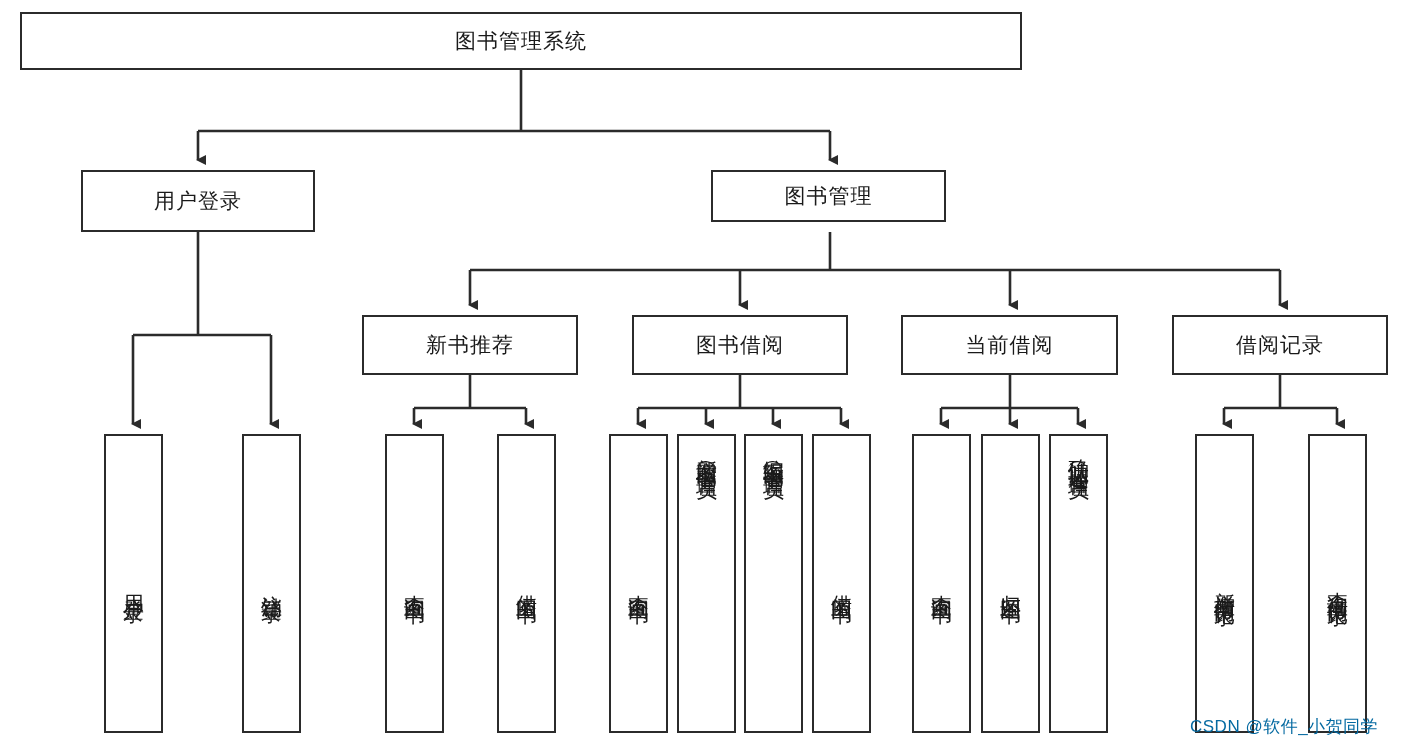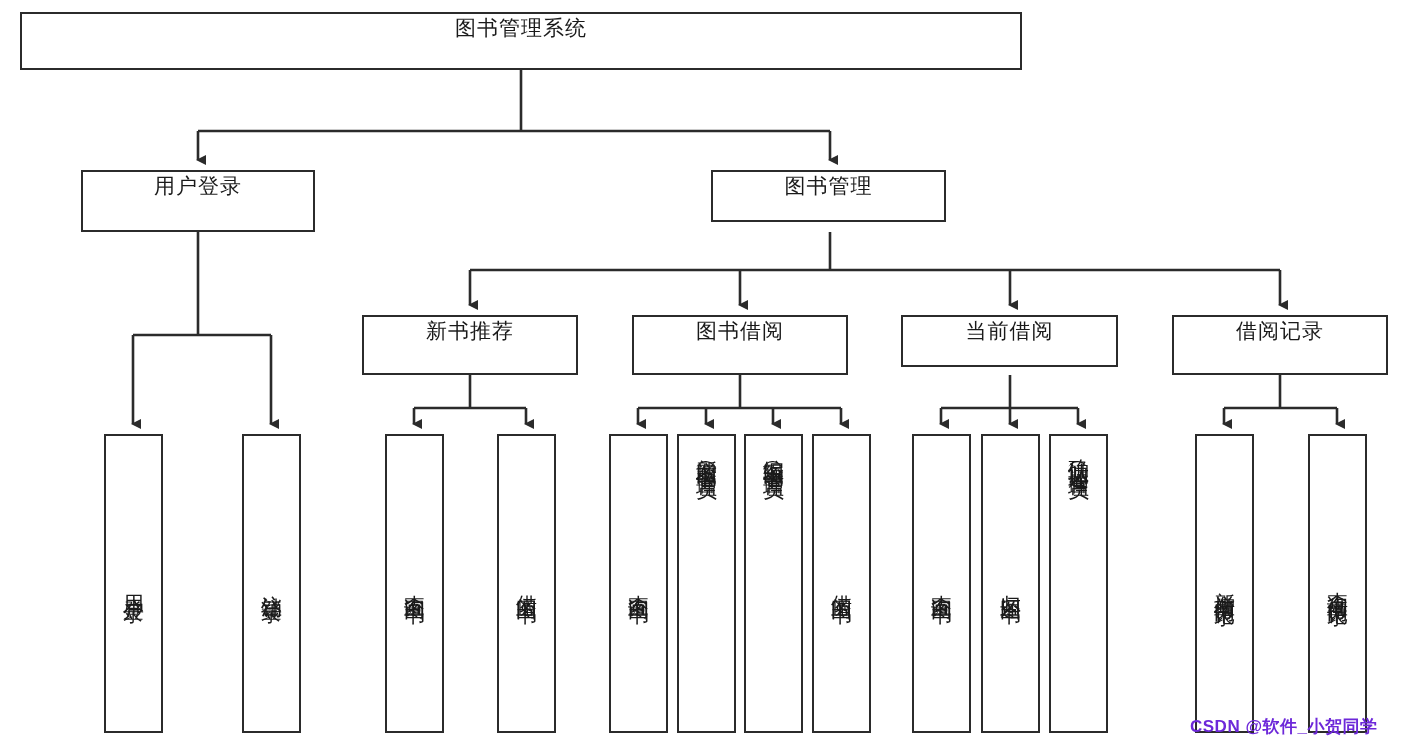--- a/index.html
+++ b/index.html
@@ -24,20 +24,21 @@
     width: 1405px;
     height: 747px;
     pointer-events: none;
   }
   .node {
     position: absolute;
     box-sizing: border-box;
     border: 2.5px solid #2b2b2b;
     background: #ffffff;
     display: flex;
+    align-items: center;
     justify-content: center;
     color: #1a1a1a;
   }
   .node.horiz {
     font-size: 21px;
     letter-spacing: 1px;
   }
   .node.vert {
     writing-mode: vertical-rl;
     text-orientation: upright;
@@ -50,24 +51,23 @@
   }
   .node.vert.toptext {
     justify-content: flex-start;
   }
   .node-label {
     white-space: pre;
   }
   .watermark {
     position: absolute;
     font-size: 17px;
-    color: #6d28d9;
+    color: #0369a1;
     white-space: nowrap;
     letter-spacing: 0.5px;
-    font-weight: bold;
   }
 </style>
 </head>
 <body>
 
 <div id="canvas">
 
   <svg class="connectors" viewBox="0 0 1405 747" xmlns="http://www.w3.org/2000/svg">
     <defs>
       <marker id="arw" markerWidth="10" markerHeight="10" refX="5" refY="8" orient="auto" markerUnits="userSpaceOnUse">
@@ -128,21 +128,21 @@
   <div class="node horiz" style="left:711px; top:170px; width:235px; height:52px;">
     <span class="node-label">图书管理</span>
   </div>
 
   <div class="node horiz" style="left:362px; top:315px; width:216px; height:60px;">
     <span class="node-label">新书推荐</span>
   </div>
   <div class="node horiz" style="left:632px; top:315px; width:216px; height:60px;">
     <span class="node-label">图书借阅</span>
   </div>
-  <div class="node horiz" style="left:901px; top:315px; width:217px; height:52px;">
+  <div class="node horiz" style="left:901px; top:315px; width:217px; height:60px;">
     <span class="node-label">当前借阅</span>
   </div>
   <div class="node horiz" style="left:1172px; top:315px; width:216px; height:60px;font-family:Liberation Mono, monospace;">
     <span class="node-label">借阅记录</span>
   </div>
 
   <div class="node vert" style="left:104px; top:434px; width:59px; height:299px;">
     <span class="node-label">用户登录</span>
   </div>
   <div class="node vert" style="left:242px; top:434px; width:59px; height:299px;">

